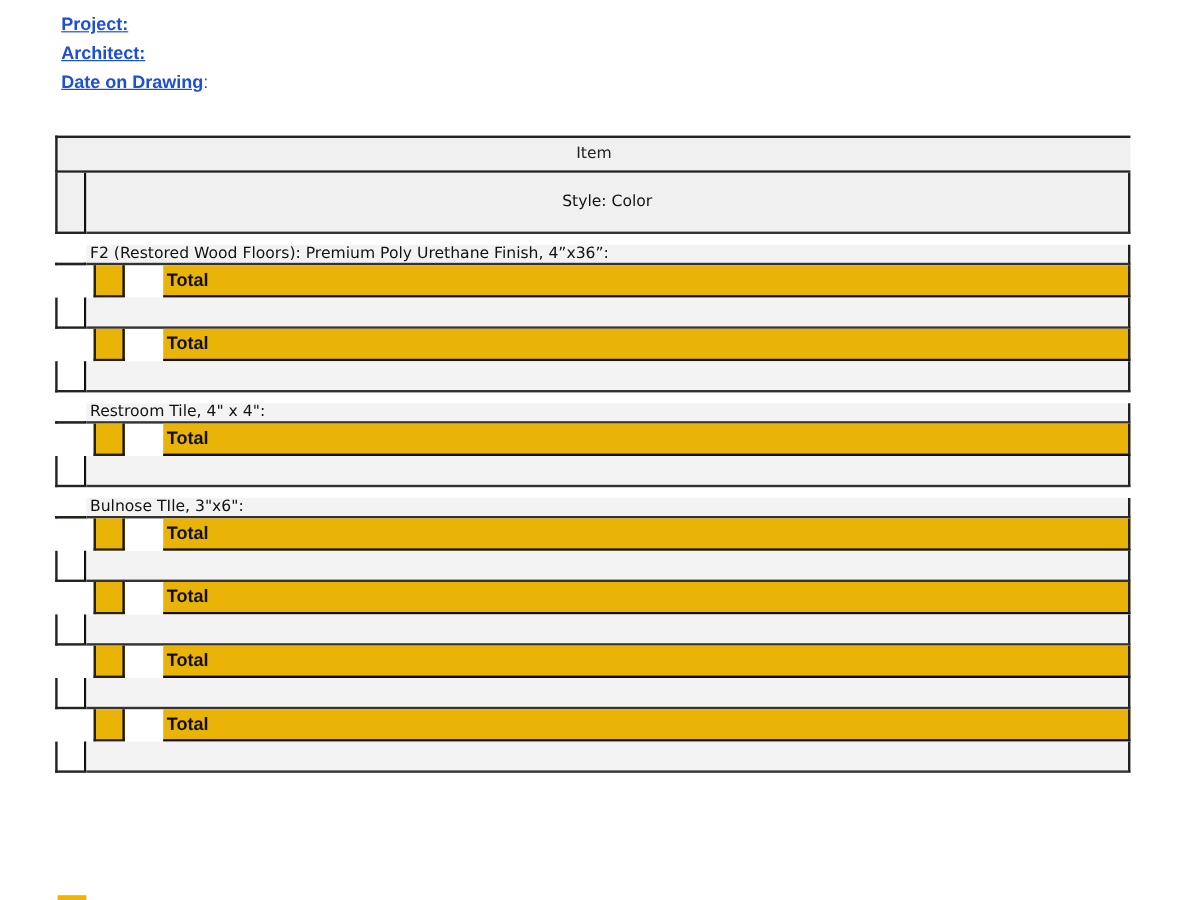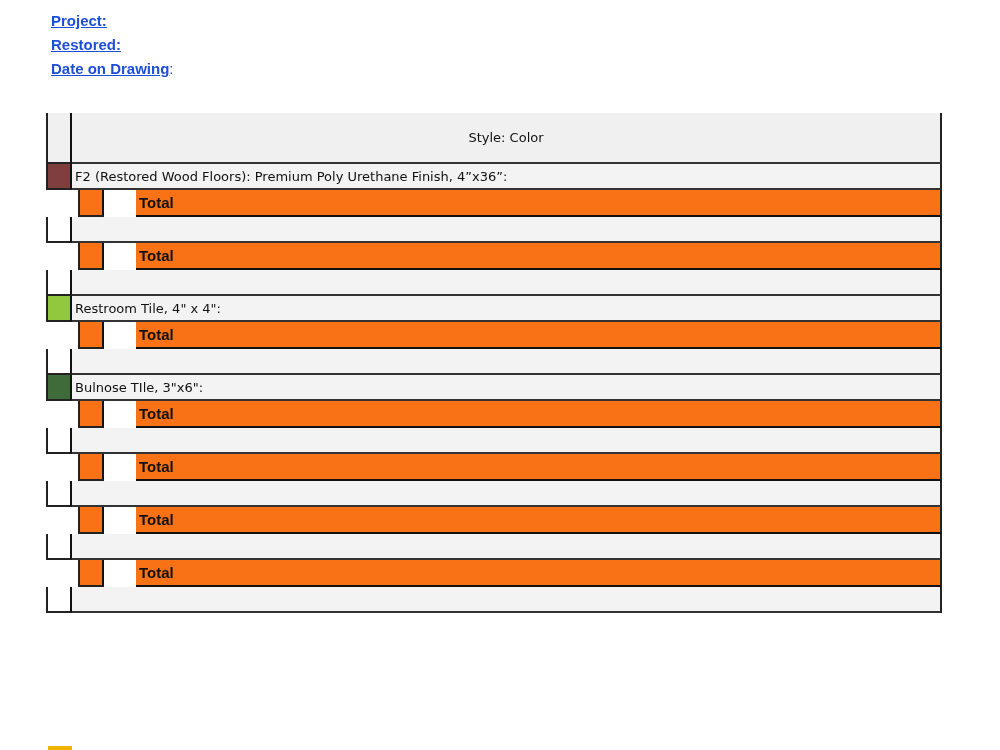--- a/index.html
+++ b/index.html
@@ -7,37 +7,38 @@
   .meta { position:absolute; left:51px; top:9px; font-family:"Liberation Sans", sans-serif; font-weight:bold; font-size:15px; line-height:24px; color:#1d4ed8; }
   .meta div span.u { text-decoration:underline; }
   .table { position:absolute; left:46px; top:113px; width:896px; }
   .row { display:flex; box-sizing:border-box; }
   .hdr-item { height:31px; background:#f0f0f0; border-top:2px solid #222; border-left:2px solid #222; border-bottom:2px solid #222; box-sizing:border-box; display:flex; align-items:center; justify-content:center; font-size:13px; color:#222; width:896px; }
   .cell-sw { width:26px; flex:0 0 26px; box-sizing:border-box; border-left:2px solid #222; border-right:2px solid #111; border-bottom:2px solid #222; }
   .cell-main { flex:1; box-sizing:border-box; border-right:2px solid #222; border-bottom:2px solid #333; background:#f3f3f3; font-size:13px; color:#111; padding-left:3px; display:flex; align-items:center; }
   .style-row { height:51px; }
   .style-row .cell-sw { background:#f0f0f0; }
   .style-row .cell-main { background:#f0f0f0; justify-content:center; padding-left:0; }
-  .item-row { height:26px; }
+  .item-row { height:26px;align-items:flex-end; }
   .total-row { height:27px; }
-  .total-row .cell-sw, .total-row .cell-main { background:#f97316;margin-left:32px; }
+  .total-row .cell-sw, .total-row .cell-main { background:#eab308;margin-left:32px; }
   .total-row .cell-main { font-weight:bold; font-size:15px; font-family:"Liberation Sans", sans-serif; border-bottom:2px solid #111; }
   .blank-row { height:26px; }
   .blank-row .cell-sw { background:#ffffff; }
 </style>
 </head>
 <body>
 
 <div class="meta">
   <div><span class="u">Project</span><span class="u">:</span></div>
-  <div><span class="u">Restored</span><span class="u">:</span></div>
+  <div><span class="u">Architect</span><span class="u">:</span></div>
   <div><span class="u">Date on Drawing</span><span style="font-weight:normal">:</span></div>
 </div>
 
 <div class="table">
+  <div class="hdr-item">Item</div>
   <div class="row style-row">
     <div class="cell-sw"></div>
     <div class="cell-main">Style: Color</div>
   </div>
   <div id="groups">
       <div class="row item-row">
        <div class="cell-sw" style="background:#7f3f3f"></div>
        <div class="cell-main">F2 (Restored Wood Floors): Premium Poly Urethane Finish, 4”x36”:</div>
      </div>
      <div class="row total-row">

